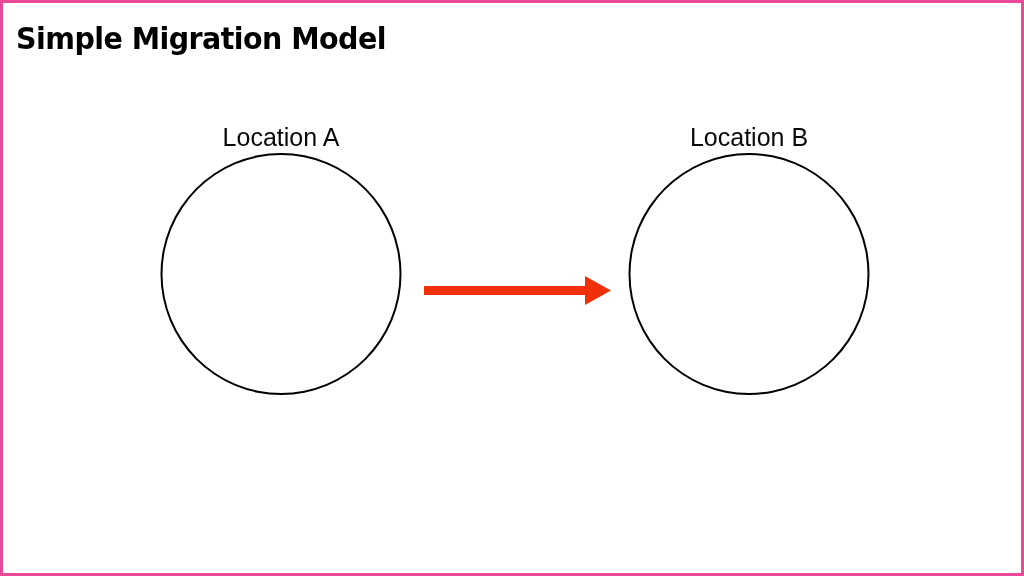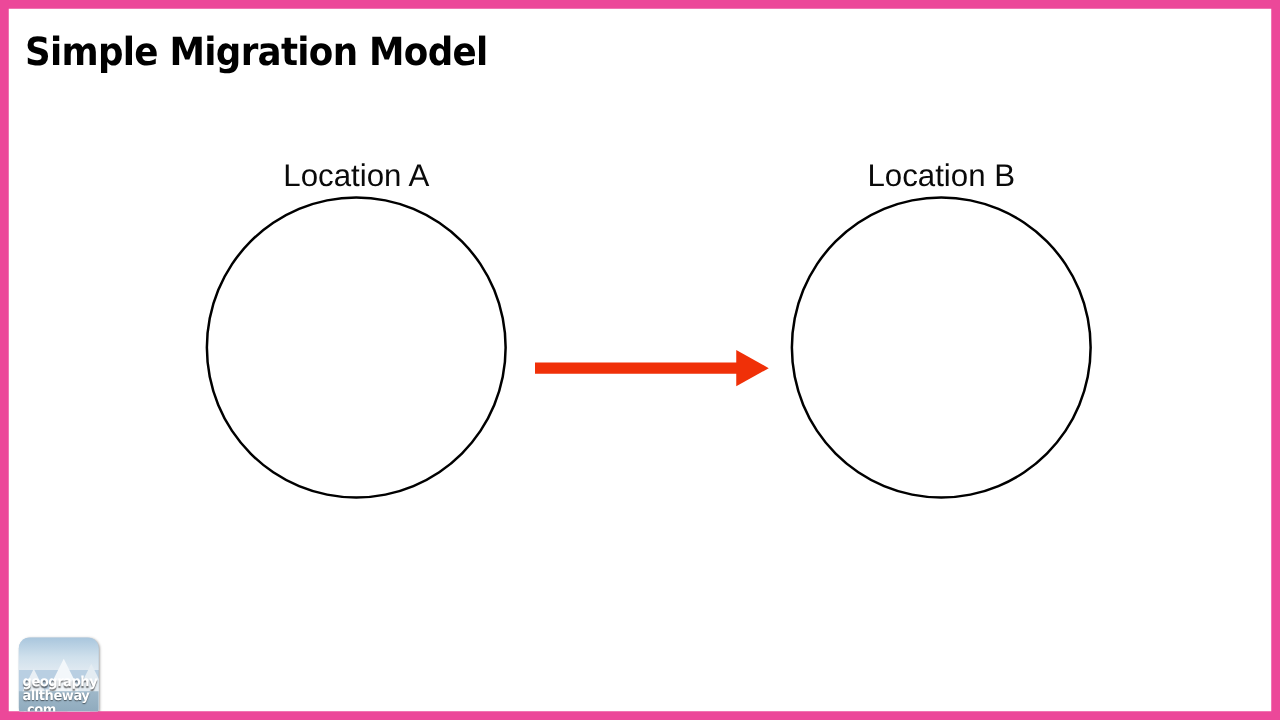--- a/index.html
+++ b/index.html
@@ -10,21 +10,21 @@
   }
   body {
     font-family: "Liberation Sans", sans-serif;
   }
   #slide {
     position: relative;
     width: 1024px;
     height: 576px;
     background: #ffffff;
     box-sizing: border-box;
-    border: 7px solid #ec4899;
+    border: 3px solid #ec4899;
     overflow: hidden;
   }
   
   #slide-title {
     position: absolute;
     left: 13px;
     top: 18px;
     font-family: "DejaVu Sans", "Liberation Sans", sans-serif;
     font-size: 31px;
     font-weight: bold;
@@ -169,30 +169,14 @@
       <div class="node-circle"></div>
     </div>
 
     <svg id="migration-arrow" viewBox="0 0 196 42">
       <rect x="3" y="15" width="164" height="9" fill="#f03008"></rect>
       <polygon points="164,5 190,19.5 164,34" fill="#f03008"></polygon>
     </svg>
 
   </div>
 
-  <div id="logo">
-    <div id="logo-frame">
-      <div id="logo-sky"></div>
-      <div id="logo-mountains">
-        <div class="peak" id="peak1"></div>
-        <div class="peak" id="peak2"></div>
-        <div class="peak" id="peak3"></div>
-      </div>
-      <div id="logo-base"></div>
-      <div id="logo-text">
-        <div>geography</div>
-        <div>alltheway</div>
-        <div>.com</div>
-      </div>
-    </div>
-  </div>
 
 </div>
 
 </body></html>

